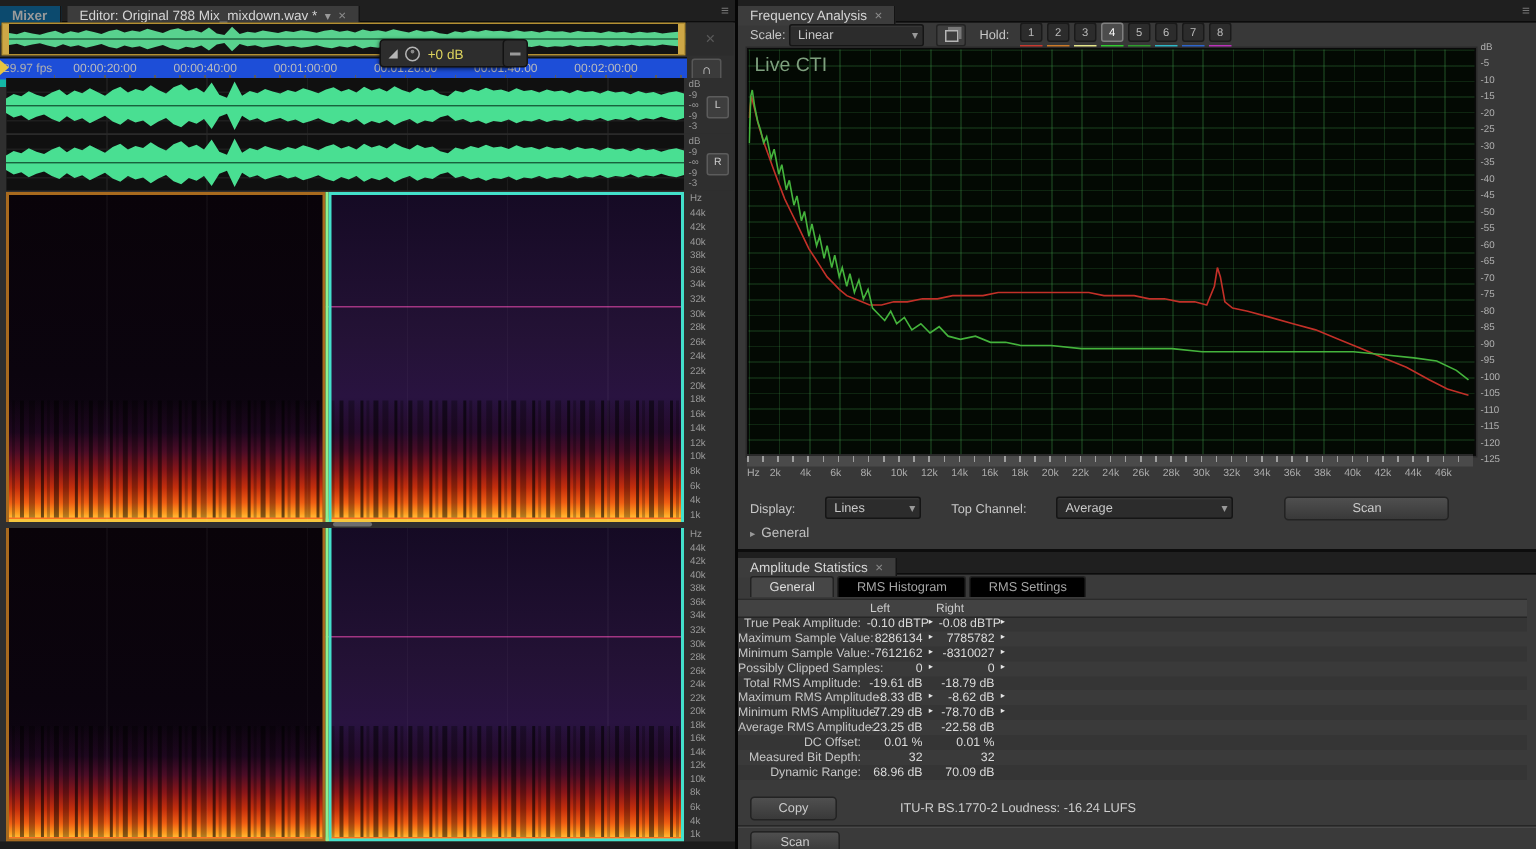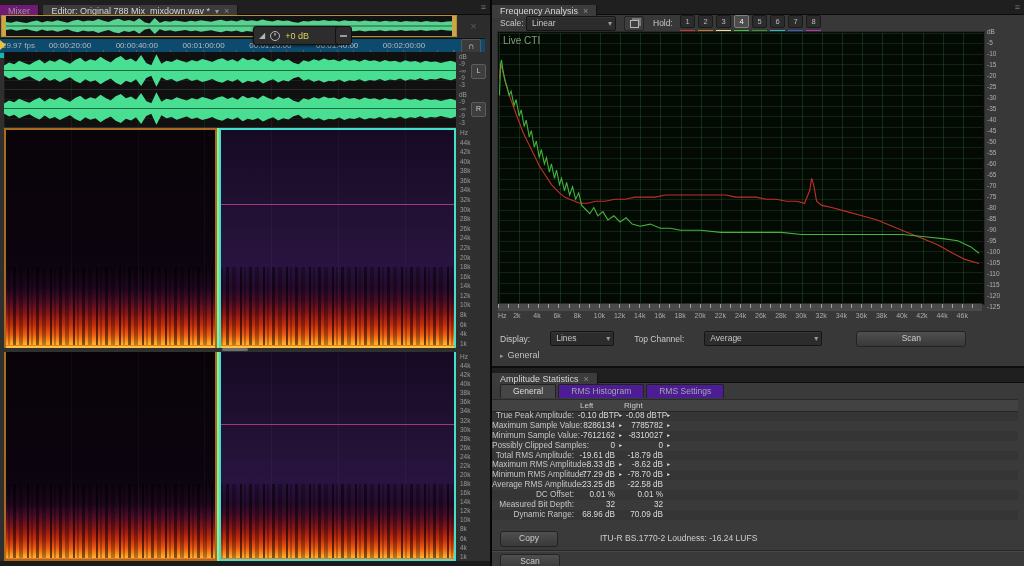--- a/index.html
+++ b/index.html
@@ -5,40 +5,40 @@
   html,body{margin:0;padding:0;background:#141414;}
   #app{position:relative;width:1024px;height:566px;overflow:hidden;
        font-family:"Liberation Sans",sans-serif;background:#0d0d0d;
        -webkit-font-smoothing:antialiased;}
   .abs{position:absolute;}
 
   
   .ptabbar{position:absolute;left:0;right:0;top:0;height:14px;background:#1f1f1f;border-bottom:1px solid #0c0c0c;white-space:nowrap;}
   .ptab{display:inline-flex;gap:5px;align-items:center;height:13px;margin-top:1px;padding:0 8px;
         background:#3c3c3c;color:#d6d6d6;font-size:9px;border-right:1px solid #141414;}
-  .ptab.inactive{background:#701a75;color:#9a9a9a;}
+  .ptab.inactive{background:#0c4a6e;color:#9a9a9a;font-weight:bold;}
   .ptab .close{color:#8a8a8a;font-size:9px;}
   .ptab .dd{color:#9a9a9a;font-size:8px;}
   .panelmenu{position:absolute;right:4px;top:2px;color:#777;font-size:9px;}
   .btn{background:linear-gradient(#4f4f4f,#393939);border:1px solid #232323;border-radius:3px;
        color:#cccccc;font-size:8.5px;text-align:center;}
   .dropdown{position:relative;background:#2c2c2c;border:1px solid #151515;border-radius:2px;
        color:#c8c8c8;font-size:8.5px;box-shadow:inset 0 1px 0 rgba(255,255,255,.05);}
   .dropdown .val{position:absolute;left:5px;top:0;line-height:13px;}
   .dropdown .arr{position:absolute;right:3px;top:0;line-height:13px;color:#999;font-size:8px;}
   .lbl{color:#c8c8c8;font-size:8.5px;}
 
   
   #editor-panel{position:absolute;left:0;top:0;width:490px;height:566px;background:#2f2f2f;border-right:2px solid #060606;}
   #navigator{position:absolute;left:1px;top:15px;width:456px;height:22px;background:#131313;overflow:hidden;}
   #nav-frame{position:absolute;left:1px;top:15px;width:454px;height:20px;border:1px solid #b38f33;pointer-events:none;}
   .nav-handle{position:absolute;top:0;bottom:0;width:4px;background:#cda746;}
   #nav-side{position:absolute;left:458px;top:15px;width:31px;height:22px;background:#2c2c2c;color:#5a5a5a;
             font-size:11px;text-align:center;line-height:22px;}
-  #timeline{position:absolute;left:0;top:38px;width:458px;height:14px;background:#0c4a6e;border-top:1px solid #111;border-bottom:5px solid #14b8a6;padding-left:27px;}
+  #timeline{position:absolute;left:0;top:38px;width:458px;height:14px;background:#1d4ed8;border-top:1px solid #111;border-bottom:5px solid #14b8a6;}
   #timeline .fps{position:absolute;left:2px;top:2px;font-size:8px;color:#b0b0b0;}
   .tl-tick{position:absolute;top:2px;transform:translateX(-50%);font-size:8px;color:#bdbdbd;}
   #tl-minor{position:absolute;left:36px;right:0;bottom:0;height:3px;
             background:repeating-linear-gradient(to right,#5c5c5c 0 1px,transparent 1px 16.7px);}
   #playhead-caret{position:absolute;left:0;top:40px;width:0;height:0;
             border-top:5px solid transparent;border-bottom:5px solid transparent;border-left:6px solid #e7c440;}
   #loop-btn{position:absolute;left:461px;top:39px;width:18px;height:13px;background:#3b3b3b;border:1px solid #575757;
             border-radius:2px;color:#cfcfcf;font-size:9px;line-height:12px;text-align:center;}
 
   #hud{position:absolute;left:253px;top:26px;width:78px;height:17px;background:#2d2d2d;border:1px solid #121212;
@@ -96,36 +96,36 @@
              font-size:7.5px;text-align:center;line-height:11px;}
   .hold.active .num{background:#4c4c4c;border-color:#808080;color:#fff;}
   .hold .bar{height:2px;margin-top:2px;}
   #plot{position:absolute;left:6px;top:32px;width:484px;height:270px;background:#030903;border:1px solid #0a0a0a;
         box-shadow:0 0 0 1px #2a2a2a;}
   #plot .grid{position:absolute;inset:0;
         background:
          repeating-linear-gradient(to right,rgba(60,150,70,.26) 0 1px,transparent 1px 20.17px),
          repeating-linear-gradient(to bottom,rgba(60,150,70,.2) 0 1px,transparent 1px 10.4px);}
   #plot svg{position:absolute;inset:0;}
-  #plot .corner{position:absolute;left:4px;top:2px;font-size:10px;color:#7ea07e;}
+  #plot .corner{position:absolute;left:4px;top:2px;font-size:13px;color:#7ea07e;}
   #tickstrip{position:absolute;left:6px;top:303px;width:484px;height:7px;background:#4a4a4a;border-top:1px solid #2a2a2a;
         background-image:repeating-linear-gradient(to right,#9f9f9f 0 1px,transparent 1px 10.08px);background-size:100% 4px;background-repeat:no-repeat;}
   #dbaxis{position:absolute;left:492px;top:28px;width:36px;height:282px;display:flex;flex-direction:column;
         justify-content:space-between;font-size:6.5px;color:#b0b0b0;padding-left:3px;}
   #fxaxis{position:absolute;left:6px;top:312px;width:505px;height:10px;display:flex;}
   #fxaxis span{width:20.17px;font-size:7px;color:#ababab;position:relative;}
   #fxaxis span:not(:first-child){left:-5px;}
   #fa-controls{position:absolute;left:8px;top:331px;height:15px;display:flex;align-items:center;gap:20px;}
   #fa-advanced{position:absolute;left:8px;top:350px;font-size:9px;color:#c0c0c0;}
   #fa-advanced .tri{color:#999;font-size:7px;margin-right:4px;}
 
   
   #amp-panel{position:absolute;left:492px;top:368px;width:532px;height:198px;background:#3a3a3a;}
   #subtabs{position:absolute;left:8px;top:16px;display:flex;gap:2px;}
-  .stab{height:13px;line-height:13px;padding:0 12px;font-size:8.5px;background:#4c1d95;color:#a6a6a6;
+  .stab{height:13px;line-height:13px;padding:0 12px;font-size:8.5px;background:#000000;color:#a6a6a6;
         border:1px solid #222;border-bottom:none;border-radius:2px 2px 0 0;}
   .stab.active{background:#464646;color:#ddd;}
   #stat-head{position:absolute;left:0;top:31px;right:6px;height:11px;background:#424242;border-top:1px solid #2a2a2a;
         border-bottom:1px solid #2a2a2a;font-size:8px;color:#ccc;}
   #stat-head .h1{position:absolute;left:88px;top:1px;}
   #stat-head .h2{position:absolute;left:132px;top:1px;}
   #stat-rows{position:absolute;left:0;top:43px;right:6px;}
   .srow{display:flex;height:9.9px;line-height:9.9px;font-size:8.2px;align-items:center;}
   .srow:nth-child(odd){background:rgba(0,0,0,.08);}
   .slabel{width:82px;text-align:right;color:#c6c6c6;padding-right:4px;white-space:nowrap;}

